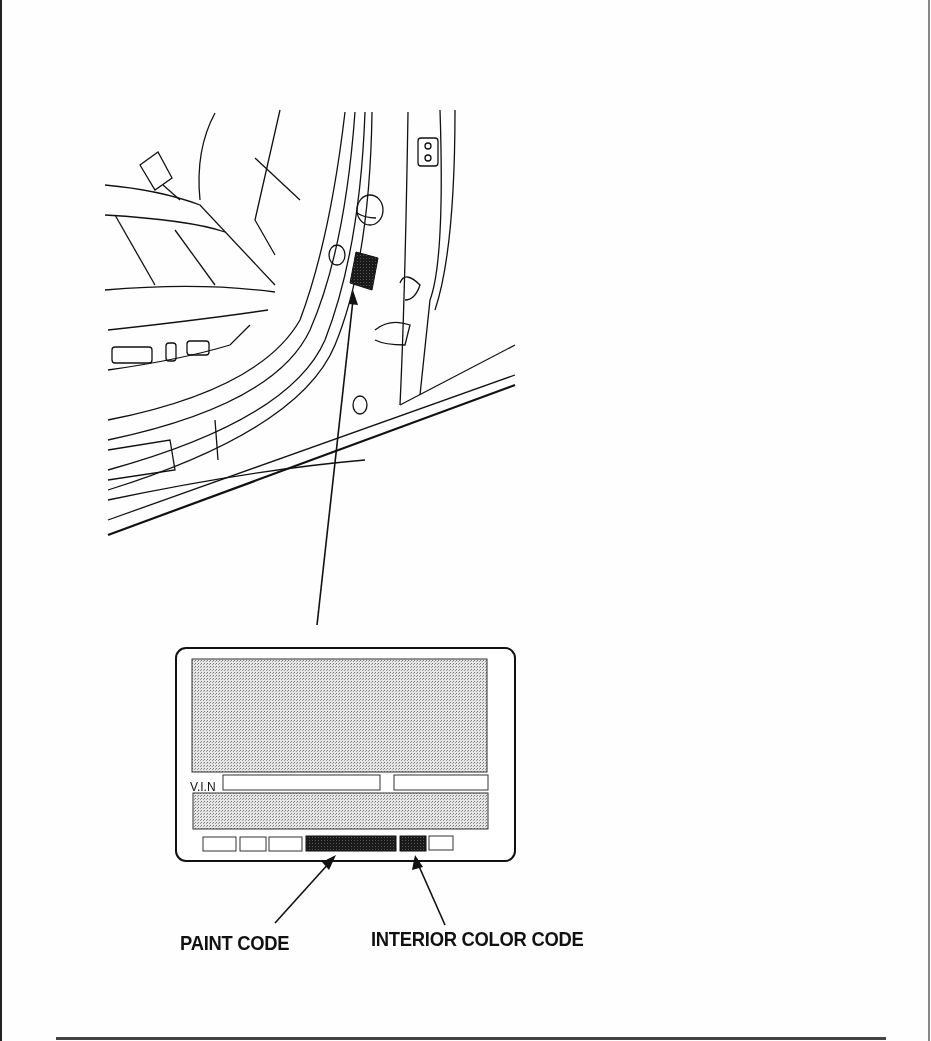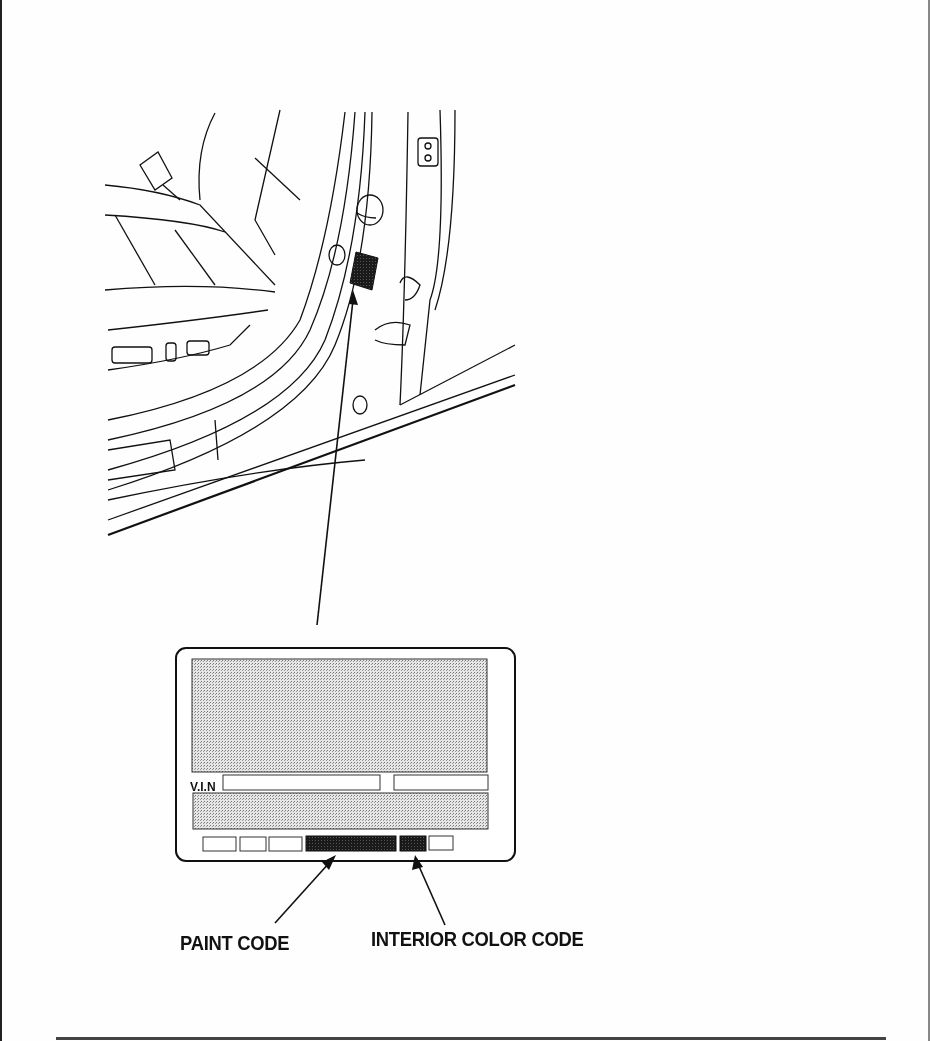--- a/index.html
+++ b/index.html
@@ -3,21 +3,21 @@
 <meta charset="utf-8">
 <style>
   html,body{margin:0;padding:0;background:#fff;}
   body{width:931px;height:1041px;position:relative;overflow:hidden;font-family:"Liberation Sans",sans-serif;}
   .page{position:absolute;left:0;top:0;width:931px;height:1041px;background:#fefefe;}
   .border-left{position:absolute;left:0;top:0;width:2px;height:1041px;background:#222;}
   .border-right{position:absolute;left:928px;top:0;width:2px;height:1041px;background:#888;}
   .bottom-rule{position:absolute;left:56px;top:1037px;width:830px;height:3px;background:#444;}
   svg.illus{position:absolute;left:0;top:0;}
   .label{position:absolute;font-weight:bold;font-size:20px;color:#111;letter-spacing:-0.3px;transform:scaleX(0.92);transform-origin:left;}
-  .vin{position:absolute;left:190px;top:780px;font-size:12px;font-weight:bold;color:#111;}
+  .vin{position:absolute;left:190px;top:780px;font-size:12px;font-weight:normal;color:#111;}
 </style>
 </head>
 <body>
 
 <div class="page">
   <div class="border-left"></div>
   <div class="border-right"></div>
 
   <svg class="illus" width="931" height="1041" viewBox="0 0 931 1041">
     <defs>

